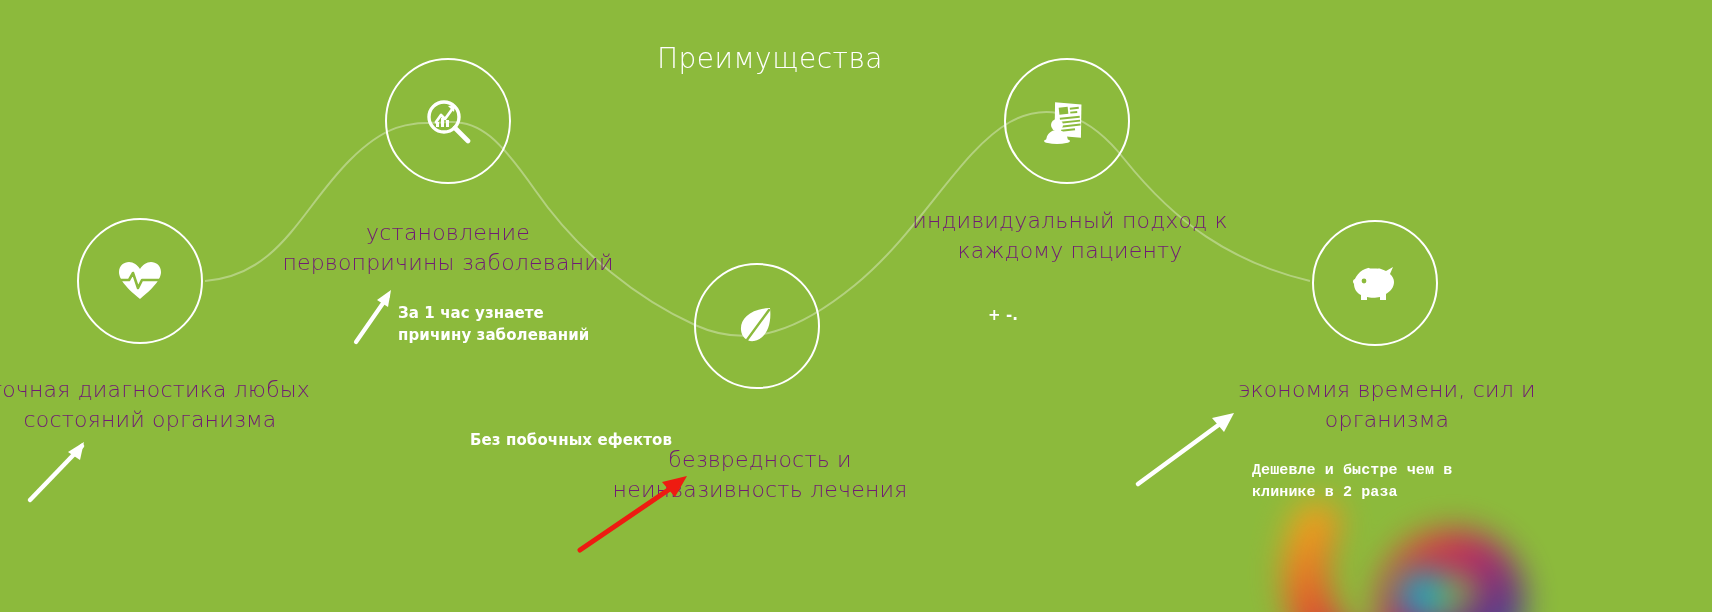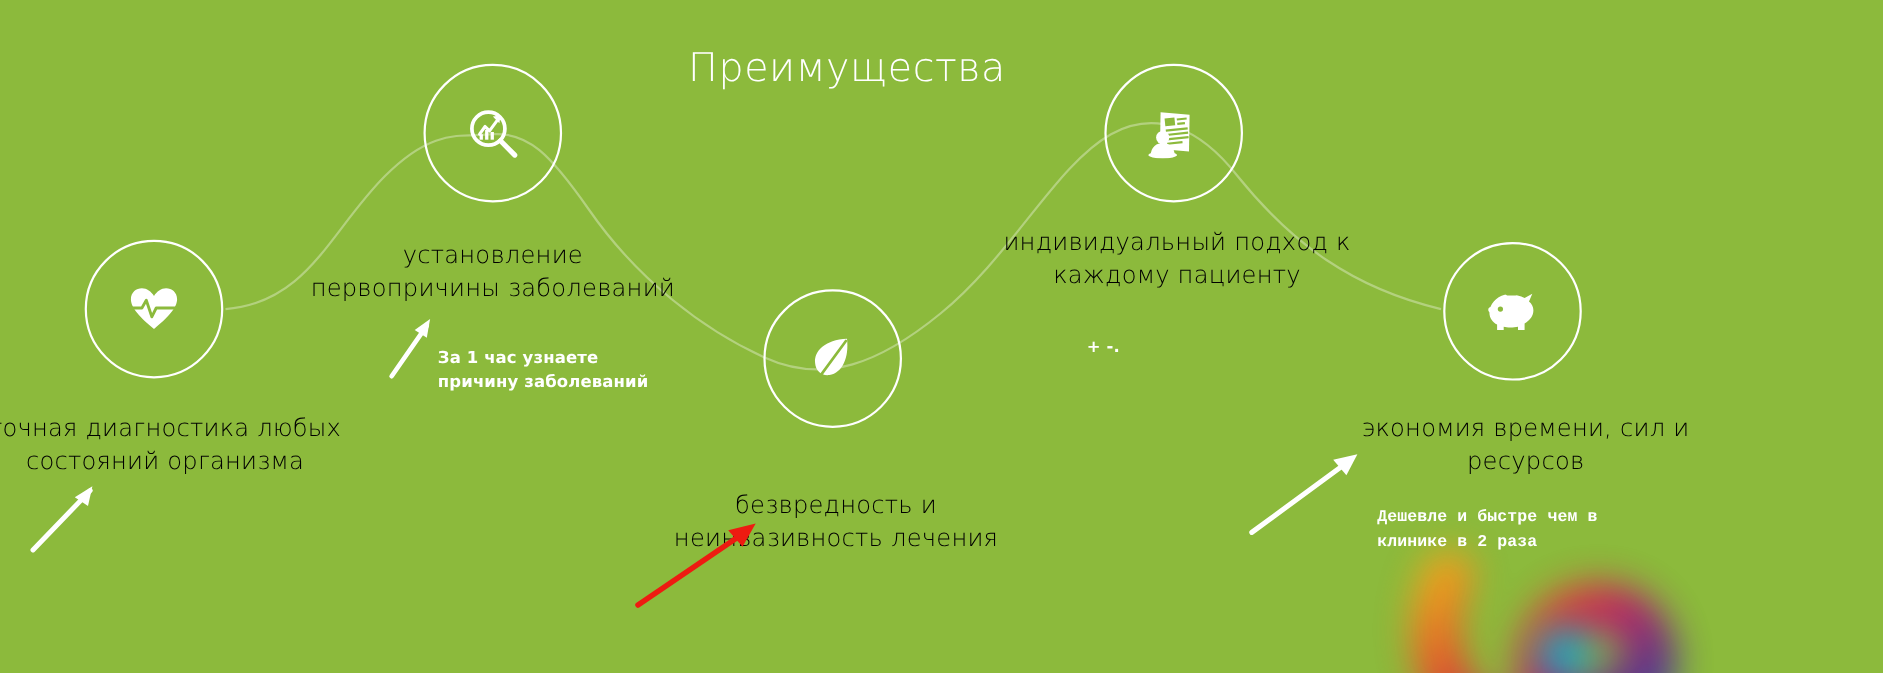--- a/index.html
+++ b/index.html
@@ -19,36 +19,36 @@
     opacity:.95;
   }
 
   .wave { position:absolute; left:0; top:0; width:1712px; height:612px; pointer-events:none; }
 
   .page-title {
     position:absolute;
     left:560px; top:42px; width:420px;
     text-align:center;
     color:#ffffff;
-    font-size:36px;
+    font-size:28px;
     font-weight:300;
     letter-spacing:.5px;
     white-space:nowrap;
   }
   .node-circle {
     position:absolute;
     border:2px solid #ffffff;
     border-radius:50%;
     display:flex; align-items:center; justify-content:center;
   }
   .node-icon { display:block; }
 
   .caption {
     position:absolute;
-    color:#000000;
+    color:#701a75;
     font-size:22px;
     font-weight:300;
     line-height:1.35;
     text-align:center;
     letter-spacing:.2px;
   }
 
   .note {
     position:absolute;
     color:#ffffff;
@@ -117,34 +117,35 @@
       <rect x="16" y="20" width="3" height="9" fill="#ffffff"></rect>
       <rect x="21" y="22" width="3" height="7" fill="#ffffff"></rect>
     </svg>
   </div>
   <div class="caption" style="left:278px; top:218px; width:340px;">установление первопричины заболеваний</div>
 
   <svg class="arrow" style="left:350px; top:286px; width:50px; height:60px;" viewBox="0 0 50 60">
     <path d="M6 56 L 38 10" stroke="#ffffff" stroke-width="4.2" stroke-linecap="round" fill="none"></path>
     <path d="M41 4 L 27 14 L 38 21 Z" fill="#ffffff"></path>
   </svg>
-  <div class="note" style="left:398px; top:315px; width:215px;">За 1 час узнаете причину заболеваний</div>
+  <div class="note" style="left:398px; top:303px; width:215px;">За 1 час узнаете причину заболеваний</div>
 
   <div class="node-circle" style="left:694px; top:263px; width:126px; height:126px;">
     <svg class="node-icon" width="42" height="44" viewBox="0 0 42 44">
       <path d="M34 4 C 14 5, 4 15, 5 26 C 5.5 33, 11 38, 18 37 C 30 35, 36 21, 34 4 Z" fill="#ffffff"></path>
       <path d="M33 6 L 8 40" stroke="#8cba3c" stroke-width="2.4" stroke-linecap="round"></path>
     </svg>
   </div>
   <div class="caption" style="left:605px; top:445px; width:310px;">безвредность и неинвазивность лечения</div>
 
   <svg class="arrow" style="left:572px; top:462px; width:125px; height:96px;" viewBox="0 0 125 96">
     <path d="M8 88 L 108 20" stroke="#ee1b11" stroke-width="5" stroke-linecap="round" fill="none"></path>
     <path d="M115 14 L 90 20 L 103 35 Z" fill="#ee1b11"></path>
   </svg>
+  <div class="note" style="left:470px; top:430px; width:210px;">Без побочных ефектов</div>
 
   <div class="node-circle" style="left:1004px; top:58px; width:126px; height:126px;">
     <svg class="node-icon" width="48" height="46" viewBox="0 0 48 46">
       <path d="M14 3 L 40 8 L 36 41 L 10 36 Z" fill="#ffffff" transform="rotate(-6 24 22)"></path>
       <g transform="rotate(-6 24 22)">
         <rect x="17" y="9" width="9" height="7" fill="#8cba3c"></rect>
         <rect x="28" y="10" width="9" height="2" fill="#8cba3c"></rect>
         <rect x="28" y="14" width="7" height="2" fill="#8cba3c"></rect>
         <rect x="17" y="19" width="20" height="2" fill="#8cba3c"></rect>
         <rect x="17" y="23" width="20" height="2" fill="#8cba3c"></rect>
@@ -163,21 +164,21 @@
     <svg class="node-icon" width="48" height="42" viewBox="0 0 48 42">
       <path d="M17 6 C 9 8, 3 15, 3 22 C 3 27, 6 31, 10 33 L 10 38 L 16 38 L 16 35
                C 19 36, 25 36, 29 35 L 29 38 L 35 38 L 35 32
                C 40 29, 43 25, 43 20 C 43 17, 41.5 14, 39 12
                L 42 5 L 35 9 C 30 6, 23 5, 17 6 Z" fill="#ffffff"></path>
       <circle cx="13" cy="19" r="2.4" fill="#8cba3c"></circle>
       <rect x="2" y="17" width="7" height="5" rx="2.5" fill="#ffffff"></rect>
       <rect x="18" y="4" width="10" height="2.6" rx="1.3" fill="#8cba3c"></rect>
     </svg>
   </div>
-  <div class="caption" style="left:1222px; top:375px; width:330px;">экономия времени, сил и ресурсов</div>
+  <div class="caption" style="left:1222px; top:375px; width:330px;">экономия времени, сил и организма</div>
 
   <svg class="arrow" style="left:1132px; top:404px; width:110px; height:86px;" viewBox="0 0 110 86">
     <path d="M6 80 L 96 14" stroke="#ffffff" stroke-width="4.6" stroke-linecap="round" fill="none"></path>
     <path d="M102 9 L 80 14 L 92 28 Z" fill="#ffffff"></path>
   </svg>
   <div class="note" style="left:1252px; top:460px; width:230px;font-family:Liberation Mono, monospace;">Дешевле и быстре чем в клинике в 2 раза</div>
 
 </div>
 
 </body></html>

